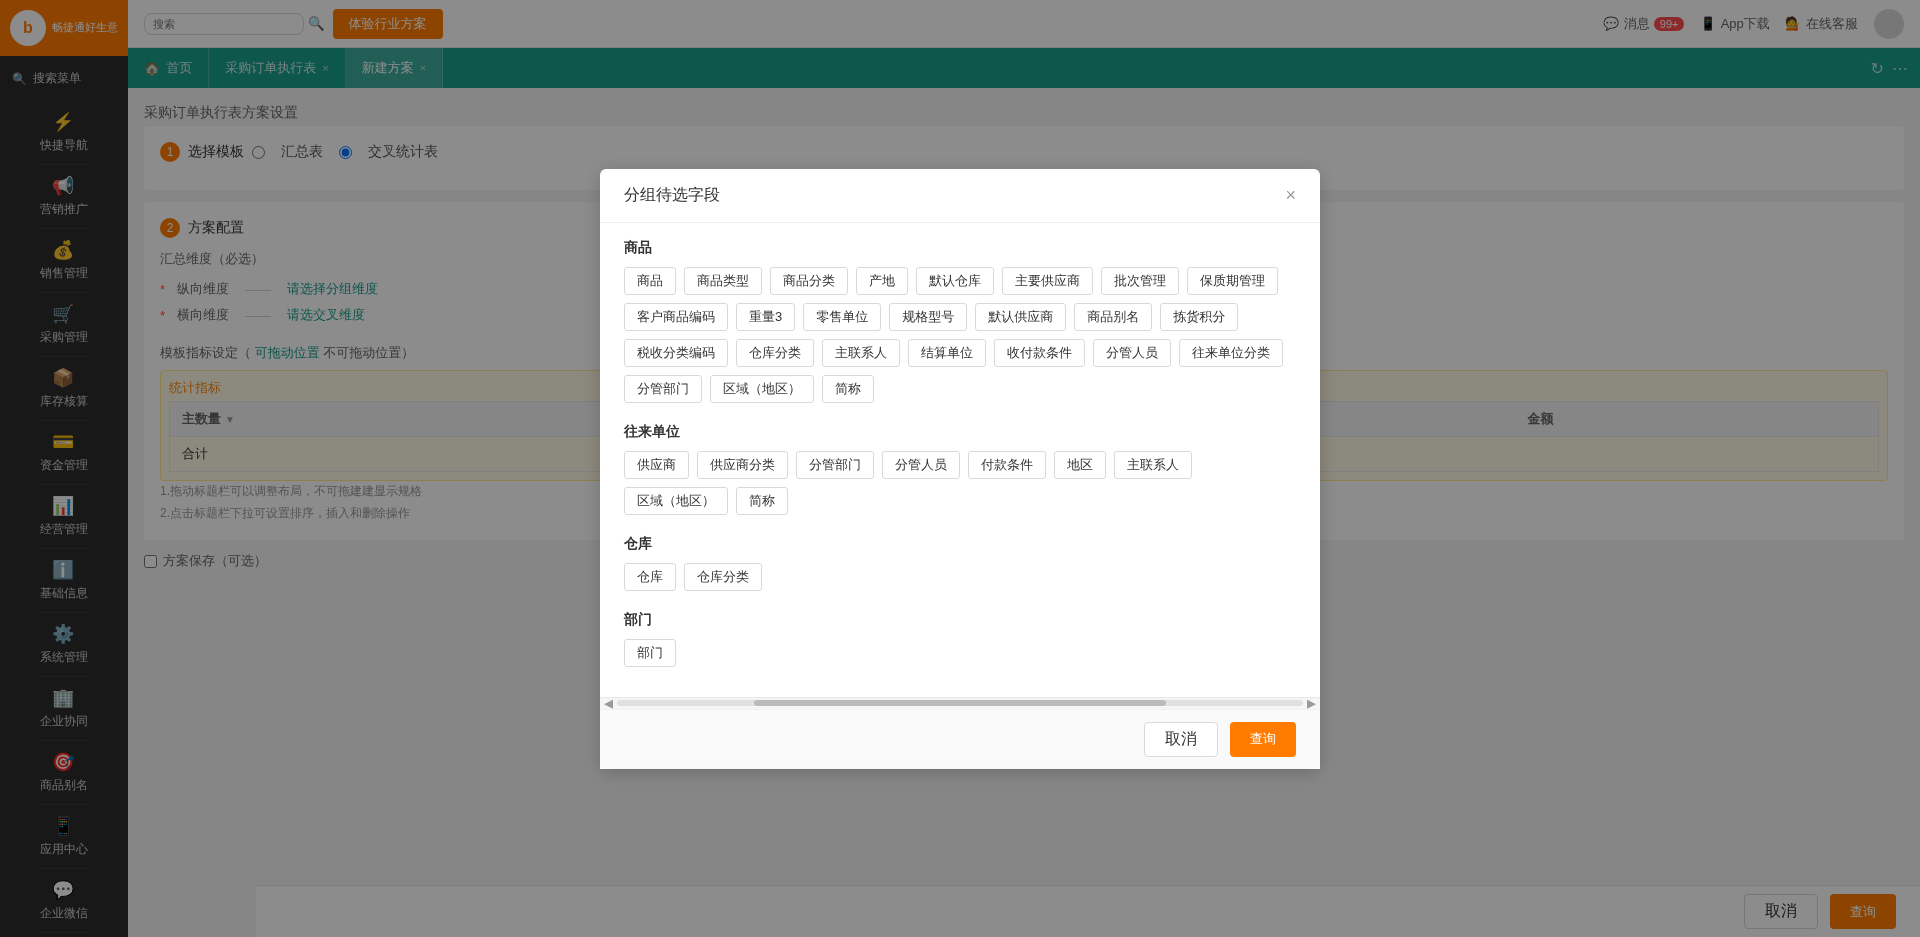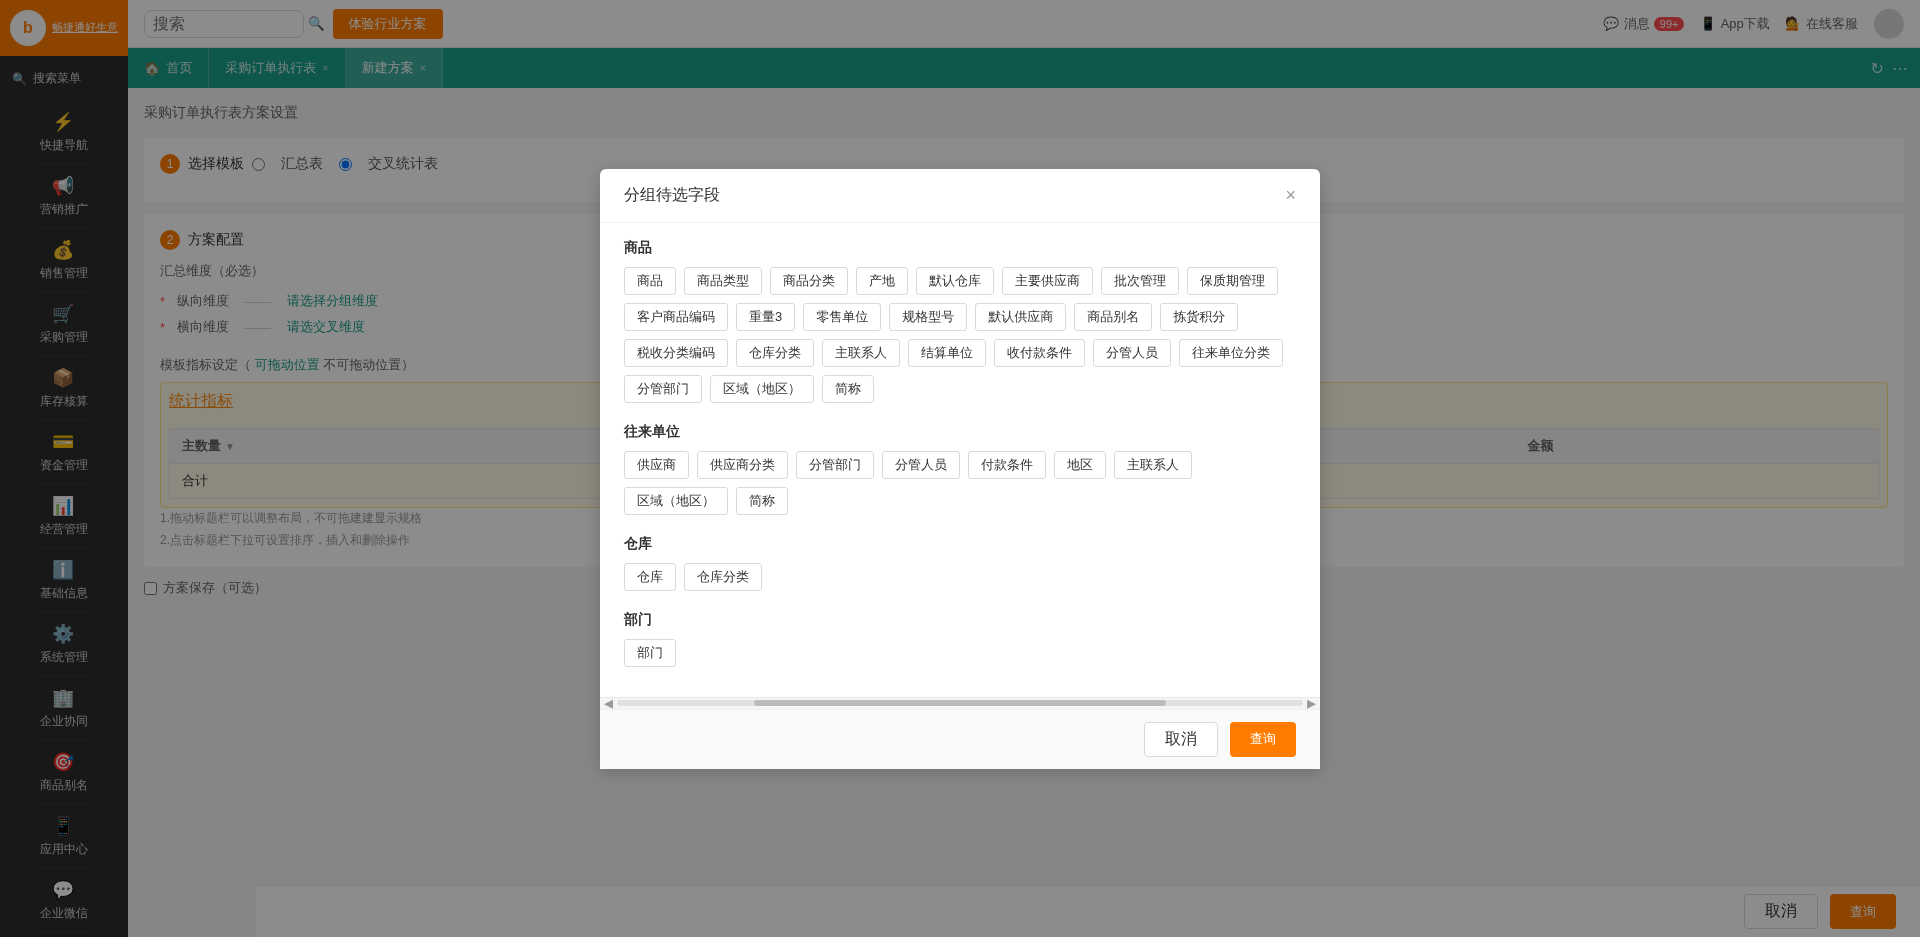--- a/index.html
+++ b/index.html
@@ -19,39 +19,39 @@
     .sidebar-nav-item { width: 100%; padding: 10px 0; display: flex; flex-direction: column; align-items: center; gap: 4px; cursor: pointer; color: #ccc; font-size: 12px; border-bottom: 1px solid #3a3a3a; }
     .sidebar-nav-item .nav-icon { font-size: 18px; }
 
     
     .main-content { flex: 1; display: flex; flex-direction: column; overflow: hidden; }
 
     
     .topbar { height: 48px; background: #fff; display: flex; align-items: center; justify-content: space-between; padding: 0 16px; border-bottom: 1px solid #e8e8e8; }
     .topbar-left { display: flex; align-items: center; gap: 8px; }
     .topbar-search { display: flex; align-items: center; gap: 4px; }
-    .topbar-search input { border: 1px solid #d9d9d9; border-radius: 8px; padding: 4px 8px; font-size: 16px; width: 160px; }
+    .topbar-search input { border: 1px solid #d9d9d9; border-radius: 8px; padding: 4px 8px; font-size: 11px; width: 160px; }
     .topbar-search-btn { background: none; border: none; cursor: pointer; color: #666; }
     .btn-experience { background: #ff7c00; color: #fff; border: none; border-radius: 4px; padding: 6px 16px; cursor: pointer; font-size: 13px; }
     .topbar-right { display: flex; align-items: center; gap: 16px; color: #666; font-size: 13px; }
     .topbar-right-item { display: flex; align-items: center; gap: 4px; cursor: pointer; }
     .badge { background: #ff4d4f; color: #fff; border-radius: 10px; padding: 1px 6px; font-size: 11px; }
     .avatar { width: 30px; height: 30px; background: #d9d9d9; border-radius: 50%; }
 
     
     .tabbar { height: 40px; background: #1a9e8a; display: flex; align-items: center; padding: 0 0; }
     .tab-item { padding: 0 16px; height: 40px; display: flex; align-items: center; gap: 6px; cursor: pointer; color: rgba(255,255,255,0.8); font-size: 13px; border-right: 1px solid rgba(255,255,255,0.2); }
     .tab-item.active { background: rgba(255,255,255,0.15); color: #fff; font-weight: 400; }
     .tab-close { color: rgba(255,255,255,0.6); font-size: 11px; cursor: pointer; }
     .tabbar-right { margin-left: auto; display: flex; align-items: center; padding-right: 12px; gap: 8px; }
     .tab-action { color: rgba(255,255,255,0.7); cursor: pointer; font-size: 16px; }
 
     
     .page-content { flex: 1; overflow: auto; padding: 16px; background: #f5f5f5; position: relative; }
-    .page-header { font-size: 14px; color: #666; margin-bottom: 16px; }
+    .page-header { font-size: 14px; color: #666; margin-bottom: 4px; }
     .section-title { display: flex; align-items: center; gap: 8px; font-size: 14px; font-weight: 500; margin-bottom: 12px; }
     .section-num { width: 20px; height: 20px; background: #ff7c00; color: #fff; border-radius: 50%; display: flex; align-items: center; justify-content: center; font-size: 12px; flex-shrink: 0; }
 
     
     .overlay { position: fixed; top: 0; left: 0; width: 100%; height: 100%; background: rgba(0,0,0,0.45); z-index: 1000; display: flex; align-items: center; justify-content: center; }
 
     
     .modal { background: #fff; border-radius: 6px; width: 720px; max-height: 600px; display: flex; flex-direction: column; box-shadow: 0 4px 20px rgba(0,0,0,0.2); }
     .modal-header { padding: 16px 24px; border-bottom: 1px solid #f0f0f0; display: flex; align-items: center; justify-content: space-between; flex-shrink: 0; }
     .modal-title { font-size: 16px; font-weight: 500; color: #333; }
@@ -93,21 +93,21 @@
 <body>
 
 <div class="app-container">
 
   <div class="sidebar">
     <div class="sidebar-logo">
       <div class="sidebar-logo-icon">
         <span>b</span>
       </div>
       <div class="sidebar-logo-text">
-        <div style="font-size:11px; line-height:1.2;text-decoration:underline;">畅捷通好生意</div>
+        <div style="font-size:11px; line-height:1.2;">畅捷通好生意</div>
       </div>
     </div>
     <div class="sidebar-search">
       <button class="sidebar-search-btn">
         <span>🔍</span>
         <span>搜索菜单</span>
       </button>
     </div>
     <div id="sidebar-nav">
         <div class="sidebar-nav-item">
@@ -253,21 +253,21 @@
           <span style="color:#666;">横向维度</span>
           <span class="separator">——</span>
           <span class="select-placeholder">请选交叉维度</span>
         </div>
         <div style="margin-top:20px; font-size:13px; color:#666;">
           <span>模板指标设定（</span>
           <span style="color:#1a9e8a;">可拖动位置</span>
           <span>不可拖动位置）</span>
         </div>
         <div style="margin-top:8px; background:#fffbe6; border:1px solid #ffe58f; border-radius:4px; padding:8px;">
-          <div style="color:#fa8c16; font-size:16px; margin-bottom:16px;text-decoration:underline;">统计指标</div>
+          <div style="color:#fa8c16; font-size:13px; margin-bottom:4px;">统计指标</div>
           <table class="data-table">
             <thead>
               <tr>
                 <th>
                   <div class="col-header">
                     <span>主数量</span>
                     <span class="dropdown-icon">▼</span>
                   </div>
                 </th>
                 <th>金额</th>

